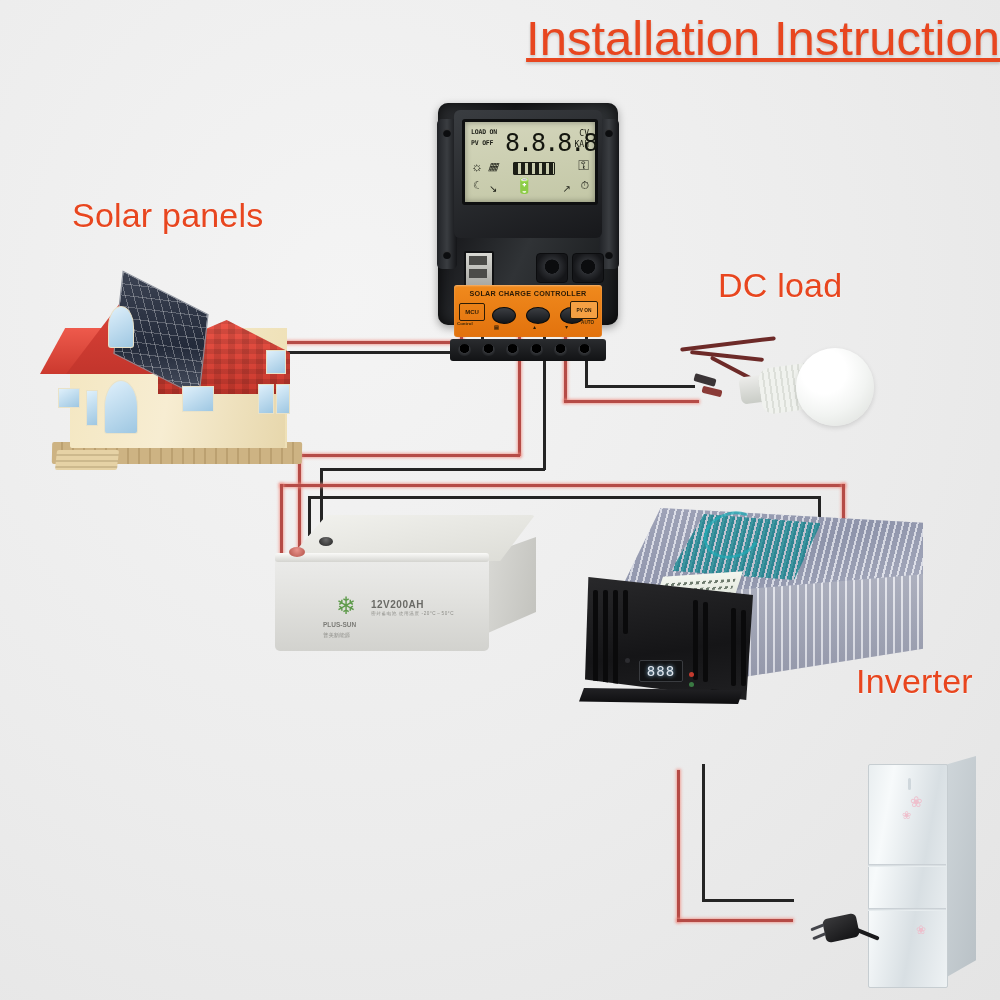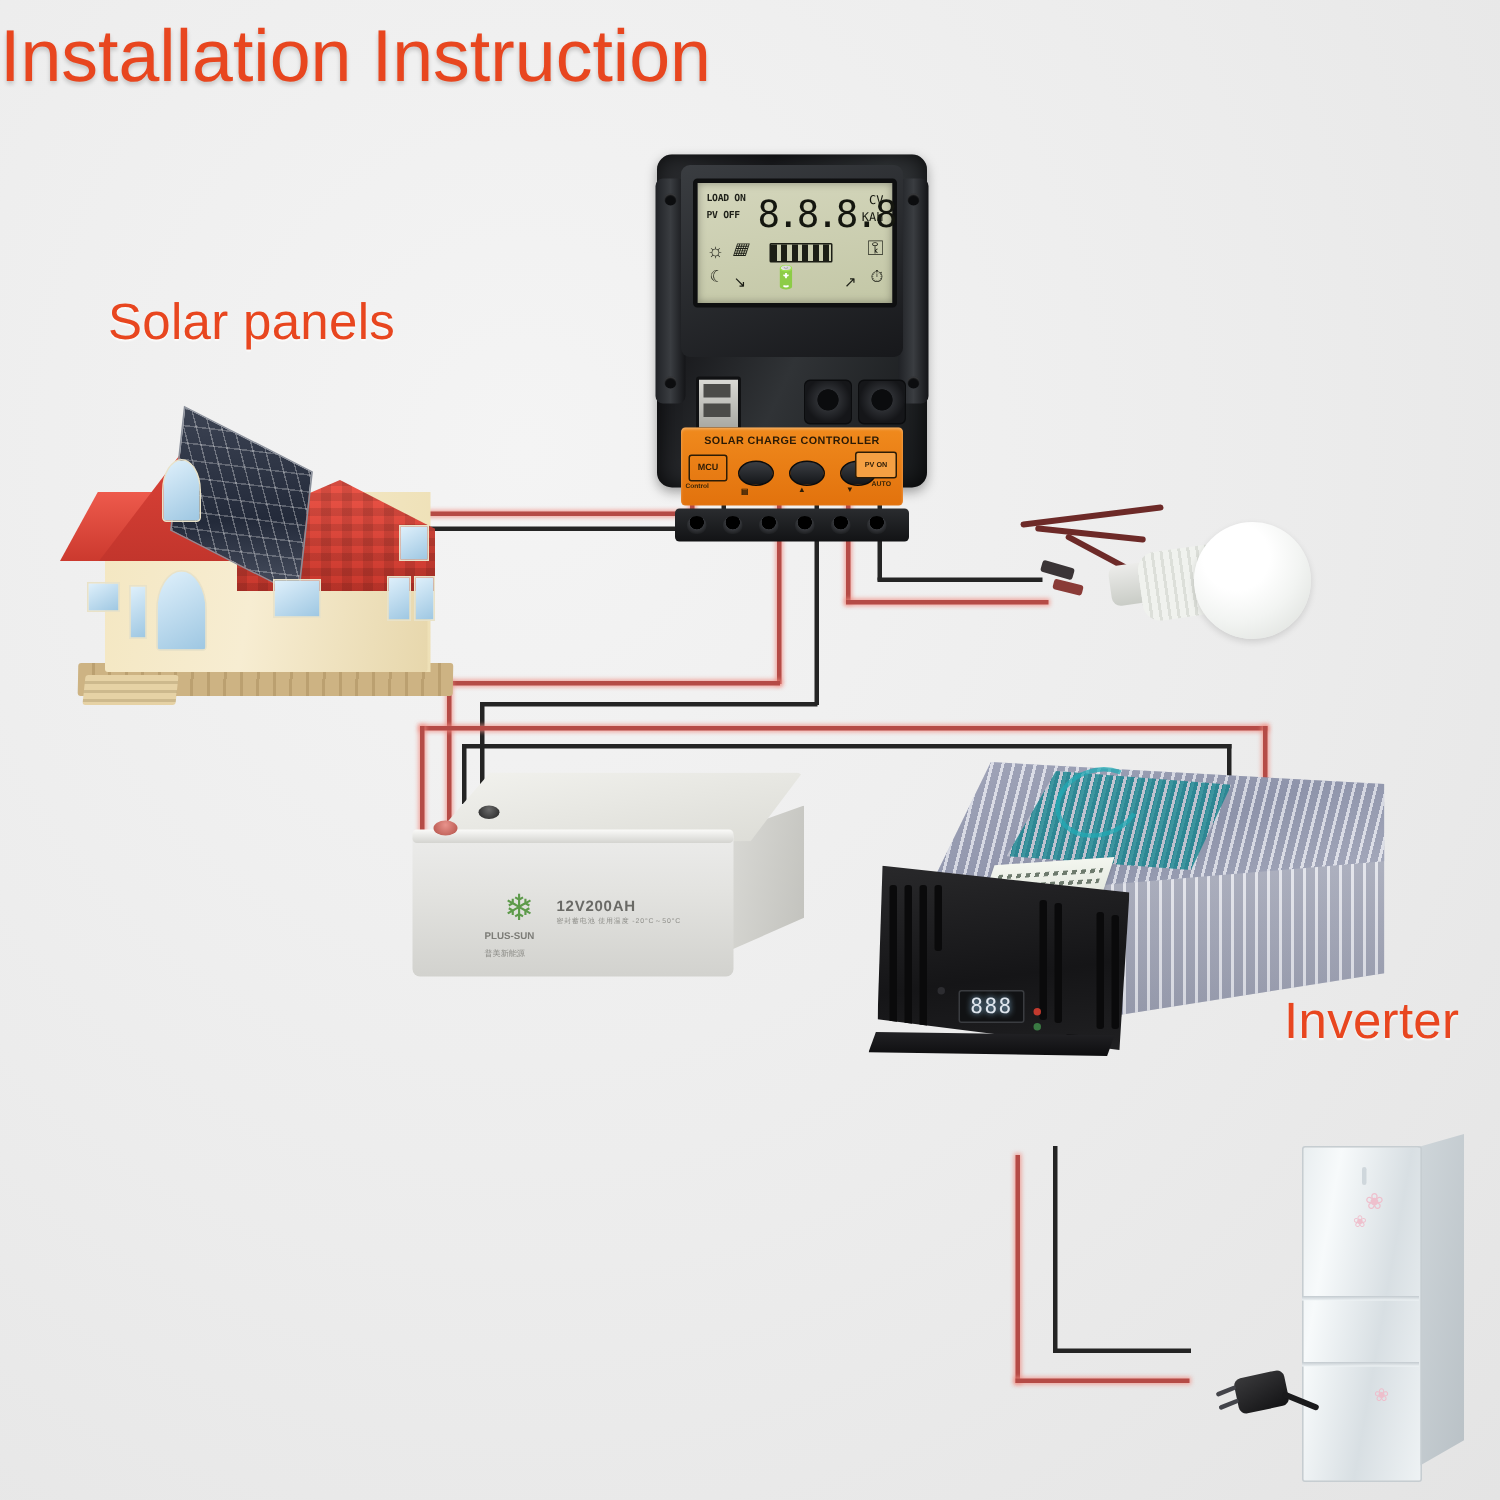--- a/index.html
+++ b/index.html
@@ -18,25 +18,26 @@
     position:absolute;
     color:#e8461f;
     font-size:34px;
     font-weight:400;
     letter-spacing:.2px;
     white-space:nowrap;
     text-shadow:0 1px 1px rgba(255,255,255,.7);
   }
   #title{
     position:absolute;left:0;right:0;top:10px;
-    text-align:left;
+    text-align:right;
     color:#e8461f;
     font-size:49px;
     letter-spacing:0px;
     text-shadow:0 2px 3px rgba(0,0,0,.18);
+    text-decoration:underline;
   }
 
   
   .wire{position:absolute;background:#1b1b1b;}
   .wire.red{background:#b54b46;box-shadow:0 0 3px 1px rgba(240,140,130,.75);}
   .wire.blk{background:#242424;}
   .wh{height:3px;}
   .wv{width:3px;}
 
   
@@ -366,20 +367,21 @@
   <div id="bulb">
     <div class="cordw" style="left:8px;top:6px;width:96px;transform:rotate(-7deg);"></div>
     <div class="cordw" style="left:18px;top:18px;width:74px;transform:rotate(6deg);"></div>
     <div class="cordw" style="left:36px;top:30px;width:46px;transform:rotate(28deg);"></div>
     <div class="clip" style="left:22px;top:40px;width:22px;height:8px;transform:rotate(16deg);border-radius:2px;"></div>
     <div class="clip" style="left:30px;top:52px;width:20px;height:7px;background:#8a3b37;transform:rotate(14deg);border-radius:2px;"></div>
     <div class="bulb-cap"></div>
     <div class="bulb-neck"></div>
     <div class="bulb-glass"></div>
   </div>
+  <div class="lbl" style="left:718px;top:266px;">DC load</div>
 
   <div id="batt">
     <div class="b-side"></div>
     <div class="b-top"></div>
     <div class="b-front"></div>
     <div class="b-lip"></div>
     <div class="b-termpos"></div>
     <div class="b-termneg"></div>
     <div class="b-logo">❄</div>
     <div class="b-model">12V200AH</div>

